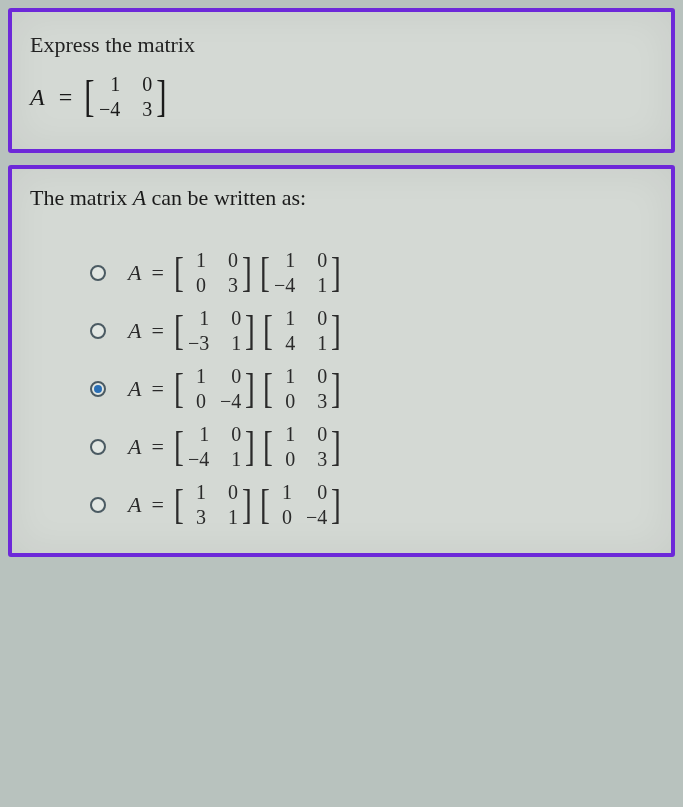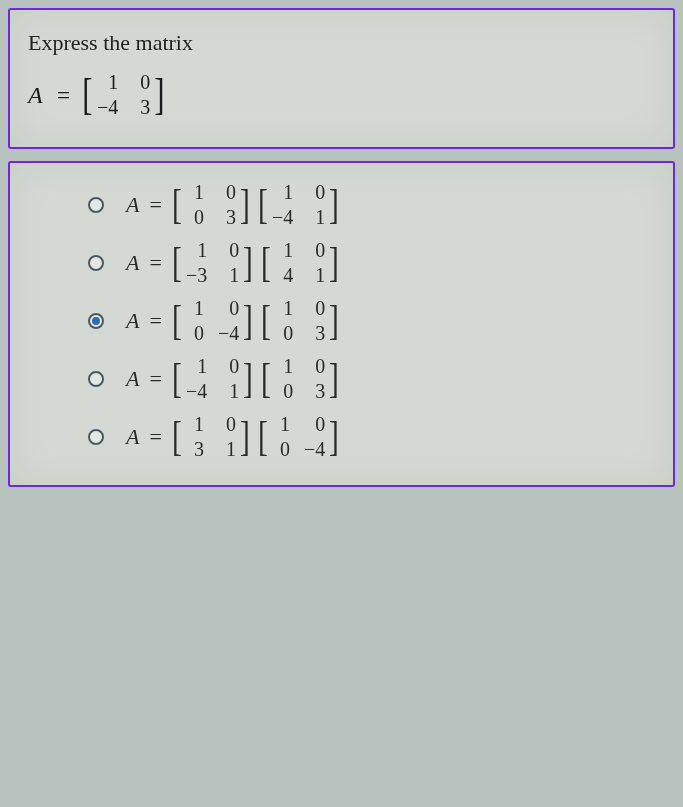--- a/index.html
+++ b/index.html
@@ -6,21 +6,21 @@
   body {
     width: 683px;
     height: 807px;
     background: #b8c2be;
     font-family: Georgia, 'Times New Roman', serif;
     padding: 8px;
     color: #1a1a1a;
   }
   .card {
     background: #d4d9d4;
-    border: 2px solid #6d28d9;
+    border: 4px solid #6d28d9;
     border-radius: 3px;
     padding: 16px 18px;
     margin-bottom: 12px;
     box-shadow: inset 0 0 40px rgba(0,0,0,0.06);
   }
   .question-text {
     font-size: 22px;
     line-height: 1.5;
     color: #222;
   }
@@ -113,20 +113,23 @@
         <span class="mcell">0</span>
         <span class="mcell">−4</span>
         <span class="mcell">3</span>
       </span>
       <span class="bracket-right">]</span>
     </span>
   </div>
 </div>
 
 <div class="card">
+  <div class="prompt2">
+    The matrix <span style="font-style:italic">A</span> can be written as:
+  </div>
   <div class="opts" id="opts">
       <div class="opt-row">
         <span class="radio"></span>
         <span class="opt-eq">
           <span class="lhs">A</span>
           <span class="eq">=</span>
           <span class="matrix">
             <span class="bracket-left">[</span>
             <span class="matrix-grid">
               <span class="mcell">1</span>

